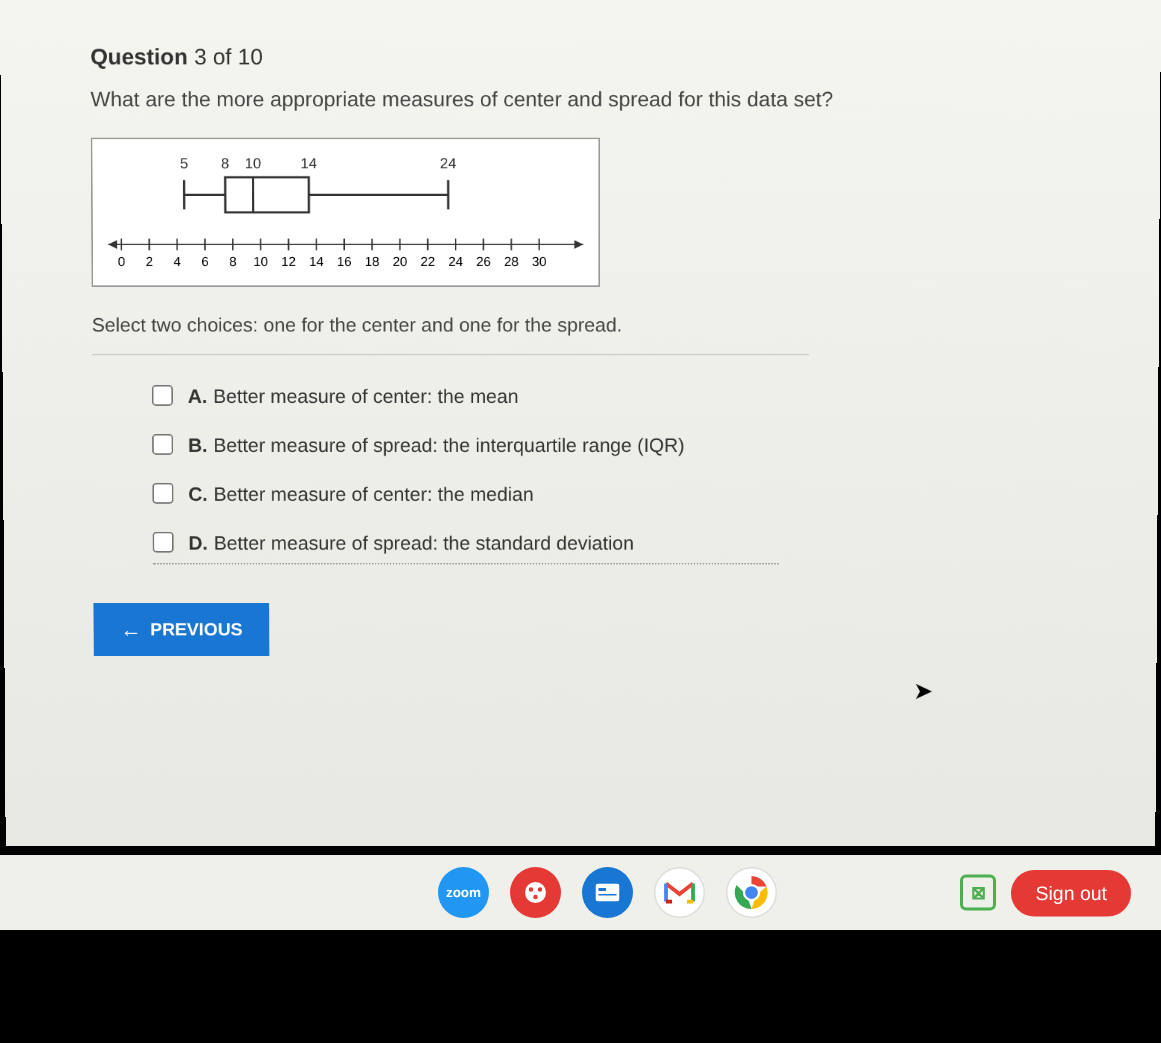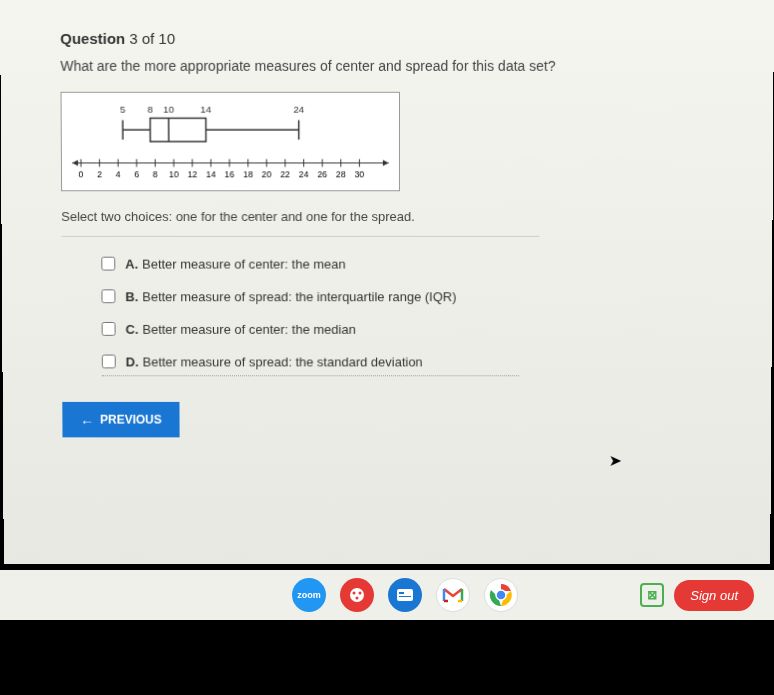--- a/index.html
+++ b/index.html
@@ -139,21 +139,20 @@
       font-weight: bold;
     }
     .signout-btn {
       background: #e53935;
       color: #fff;
       border: none;
       padding: 8px 16px;
       border-radius: 18px;
       font-size: 13px;
       cursor: pointer;
-      font-style: italic;
     }
     .black-area {
       background: #000;
       height: 75px;
     }
   </style>
 </head>
 <body>
 
 <div class="content-area">

